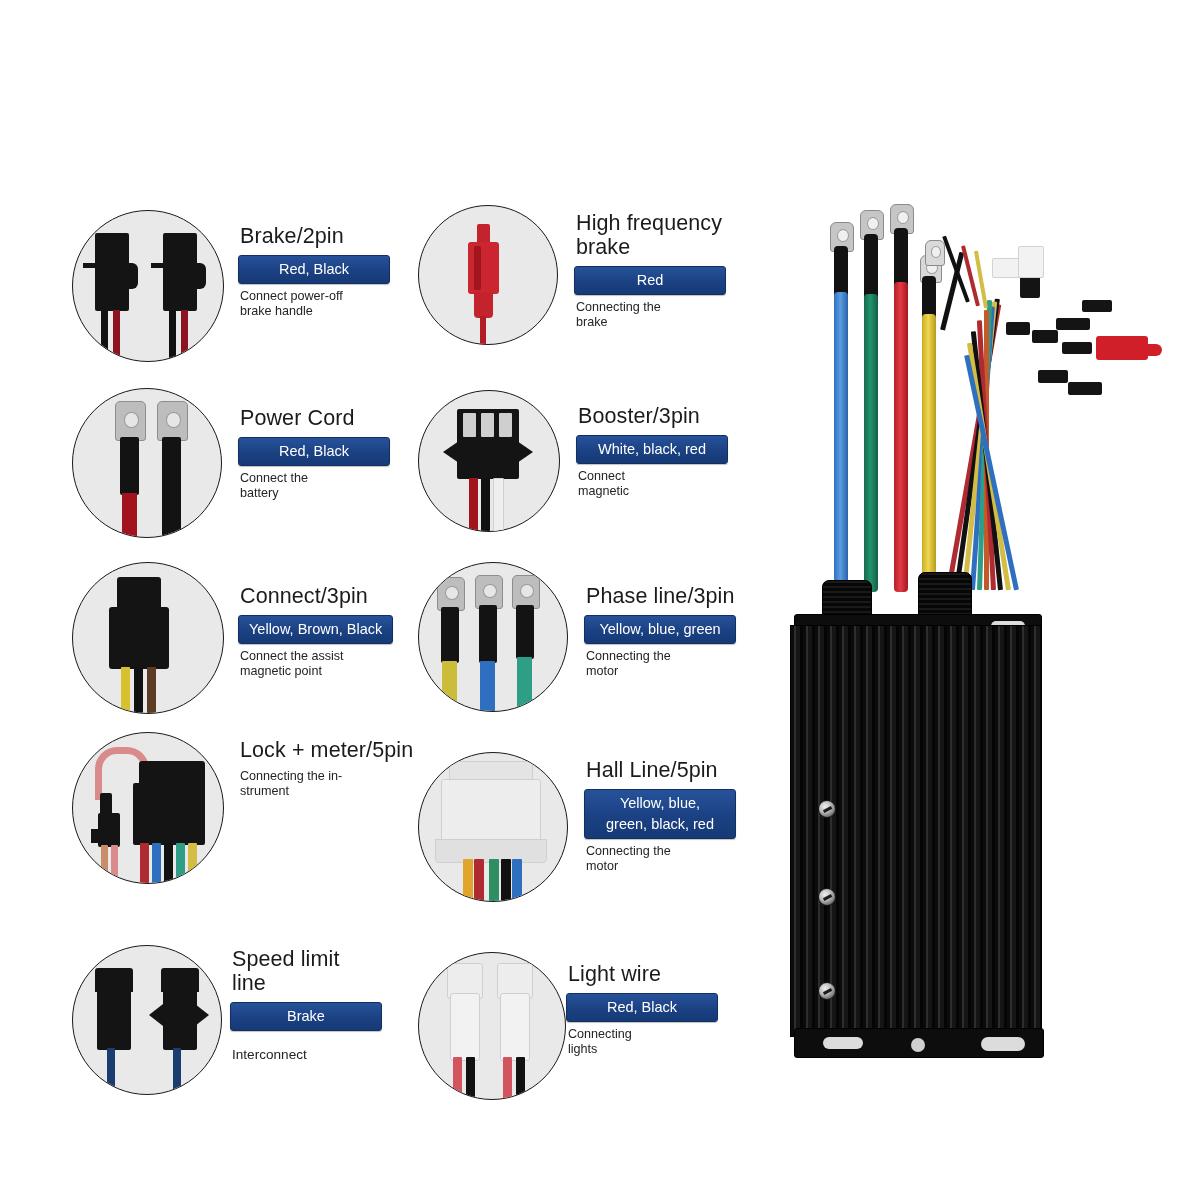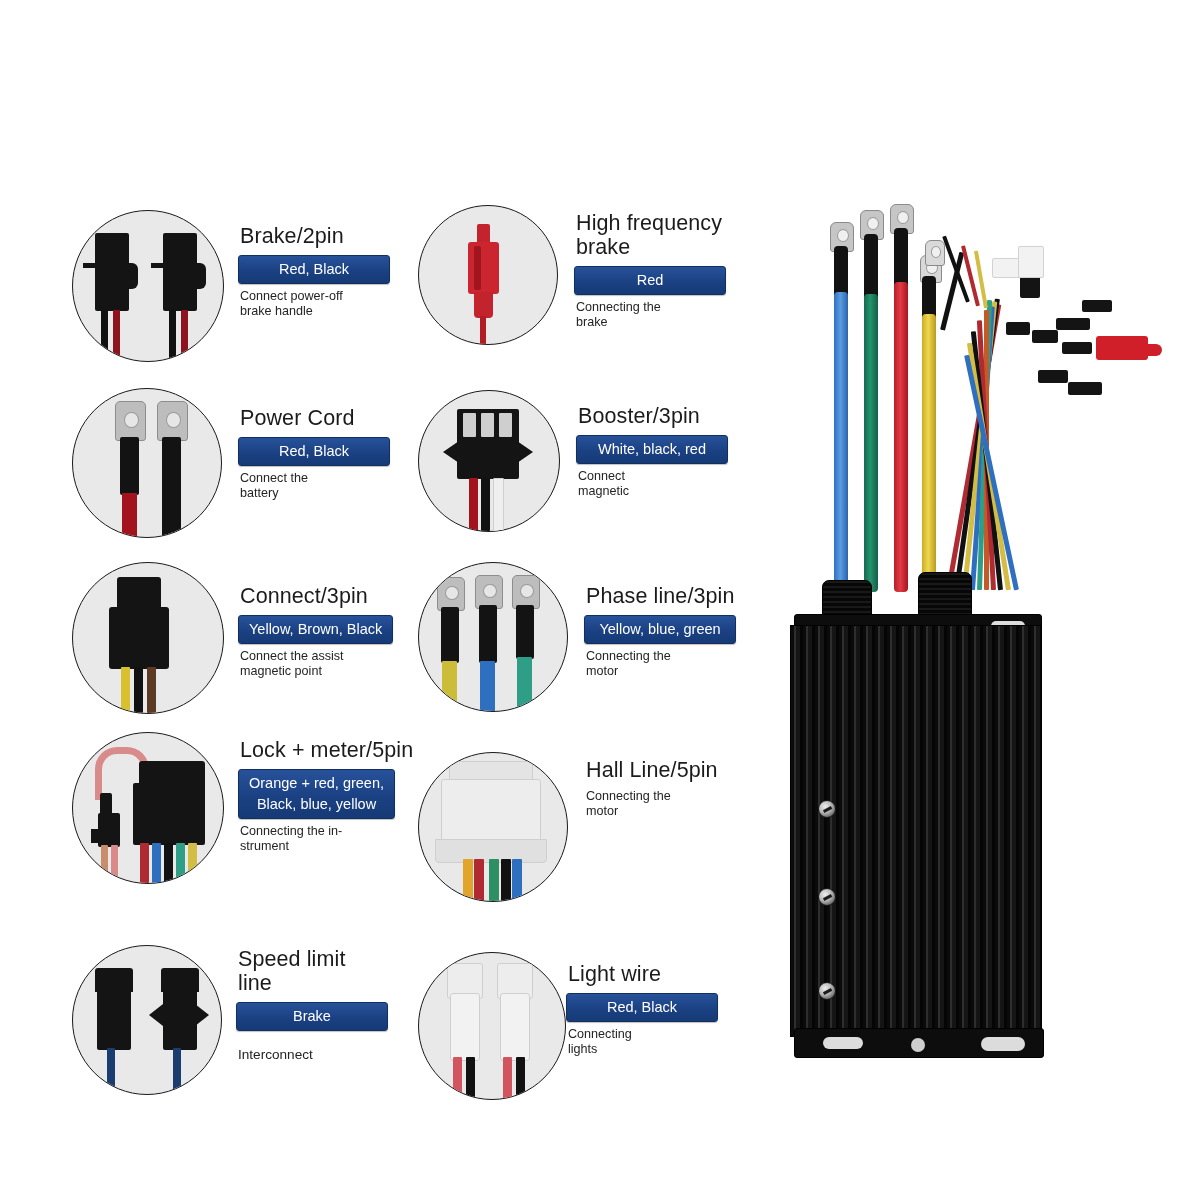--- a/index.html
+++ b/index.html
@@ -267,61 +267,61 @@
           <div class="shell" style="left:60px;top:50px;width:72px;height:62px;border-radius:2px;"></div>
           <div class="wire" style="left:67px;top:110px;width:9px;height:40px;background:#b02a32;"></div>
           <div class="wire" style="left:79px;top:110px;width:9px;height:40px;background:#2f6fc0;"></div>
           <div class="wire" style="left:91px;top:110px;width:9px;height:40px;background:#111;"></div>
           <div class="wire" style="left:103px;top:110px;width:9px;height:40px;background:#2e9e87;"></div>
           <div class="wire" style="left:115px;top:110px;width:9px;height:40px;background:#d4bd45;"></div>
         </div>
       </div>
       <div class="txt" style="margin-left:14px;padding-top:6px;">
         <div class="title">Lock + meter/5pin</div>
-        <div class="badge wide">Orange + red, green,
-Black, blue, yellow</div>
         <div class="desc">Connecting the in-
 strument</div>
       </div>
     </div>
 
     <div class="callout" style="left:418px;top:752px;">
       <div class="circle" style="width:150px;height:150px;">
         <div class="art">
           <div class="whitehouse" style="left:30px;top:8px;width:82px;height:22px;border-radius:3px 3px 0 0;background:#e4e4e4;"></div>
           <div class="whitehouse" style="left:22px;top:26px;width:98px;height:78px;background:#ededed;"></div>
           <div class="whitehouse" style="left:16px;top:86px;width:110px;height:22px;background:#e0e0e0;border-radius:0 0 4px 4px;"></div>
           <div class="wire" style="left:44px;top:106px;width:10px;height:44px;background:#e0a52a;"></div>
           <div class="wire" style="left:55px;top:106px;width:10px;height:44px;background:#b02a32;"></div>
           <div class="wire" style="left:70px;top:106px;width:10px;height:44px;background:#2e8f63;"></div>
           <div class="wire" style="left:82px;top:106px;width:10px;height:44px;background:#111;"></div>
           <div class="wire" style="left:93px;top:106px;width:10px;height:44px;background:#2f6fc0;"></div>
         </div>
       </div>
       <div class="txt" style="margin-left:16px;padding-top:6px;">
         <div class="title">Hall Line/5pin</div>
+        <div class="badge wide">Yellow, blue,
+green, black, red</div>
         <div class="desc">Connecting the
 motor</div>
       </div>
     </div>
 
     <div class="callout" style="left:72px;top:945px;">
       <div class="circle" style="width:150px;height:150px;">
         <div class="art">
           <div class="shell" style="left:22px;top:22px;width:38px;height:24px;border-radius:3px 3px 0 0;"></div>
           <div class="shell" style="left:24px;top:42px;width:34px;height:62px;"></div>
           <div class="wire" style="left:34px;top:102px;width:8px;height:48px;background:#1a3c6e;"></div>
           <div class="shell" style="left:88px;top:22px;width:38px;height:24px;border-radius:3px 3px 0 0;"></div>
           <div class="shell" style="left:90px;top:42px;width:34px;height:62px;"></div>
           <div class="latch" style="left:76px;top:58px;width:14px;height:22px;clip-path:polygon(100% 0,100% 100%,0 50%);"></div>
           <div class="latch" style="left:122px;top:58px;width:14px;height:22px;clip-path:polygon(0 0,0 100%,100% 50%);"></div>
           <div class="wire" style="left:100px;top:102px;width:8px;height:48px;background:#1a3c6e;"></div>
         </div>
       </div>
-      <div class="txt" style="margin-left:14px;padding-top:2px;">
+      <div class="txt" style="margin-left:8px;padding-top:2px;">
         <div class="title">Speed limit
 line</div>
         <div class="badge wide">Brake</div>
         <div class="desc" style="margin-top:16px;font-size:13.6px;">Interconnect</div>
       </div>
     </div>
 
     <div class="callout" style="left:418px;top:952px;">
       <div class="circle" style="width:148px;height:148px;">
         <div class="art">

